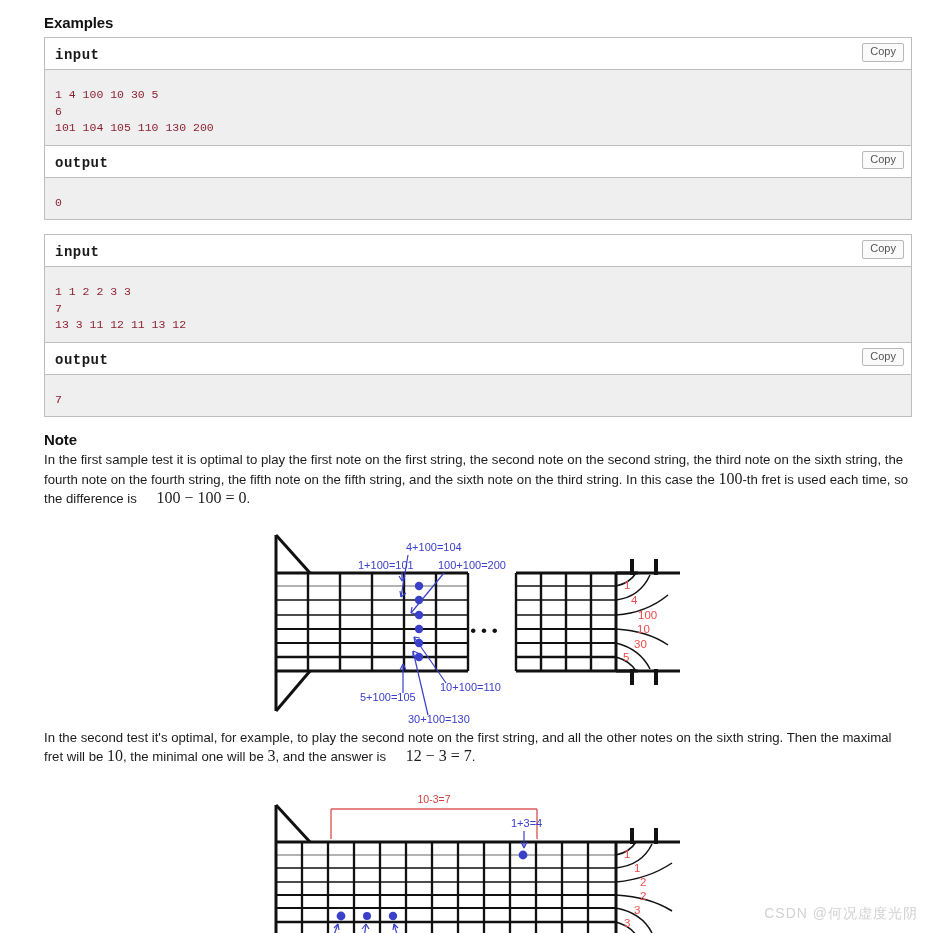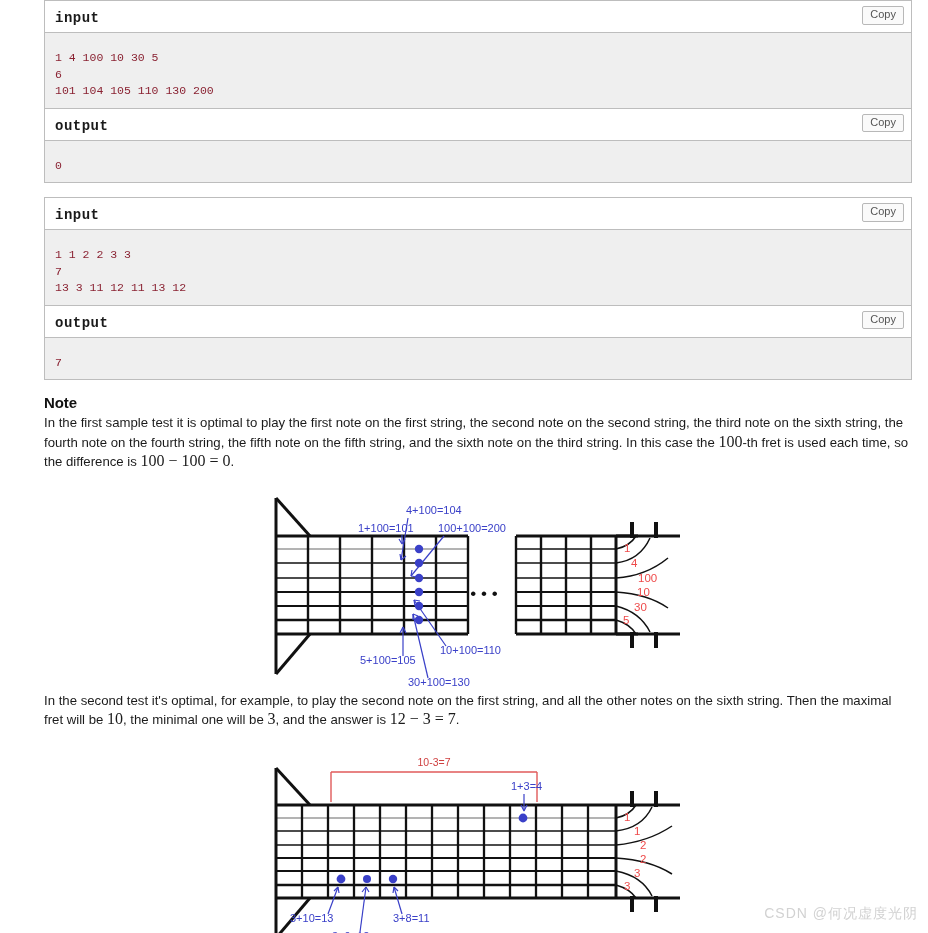--- a/index.html
+++ b/index.html
@@ -89,20 +89,21 @@
   }
   .mathnum {
     font-family: "Liberation Serif", serif;
     font-size: 16px;
     line-height: 1;
   }
   .mathexpr {
     font-family: "Liberation Serif", serif;
     font-size: 16px;
     line-height: 1;
+    margin-left: 16px;
   }
 
   
   .figure-wrap {
     width: 868px;
     display: flex;
     justify-content: center;
   }
   #figure-one { margin-top: 24px; }
   #figure-two { margin-top: 20px; }
@@ -119,20 +120,21 @@
     white-space: nowrap;
   }
 
   svg text { font-family: "Liberation Sans", sans-serif; }
 </style>
 </head>
 <body>
 
 <div class="page">
 
+  <div class="section-title" id="examples-title">Examples</div>
 
   <div class="sample-test">
     <div class="io-head">
       <span class="io-head-title">input</span>
       <button class="copy-btn">Copy</button>
     </div>
     <div class="io-body">1 4 100 10 30 5
 6
 101 104 105 110 130 200</div>
     <div class="io-head">

